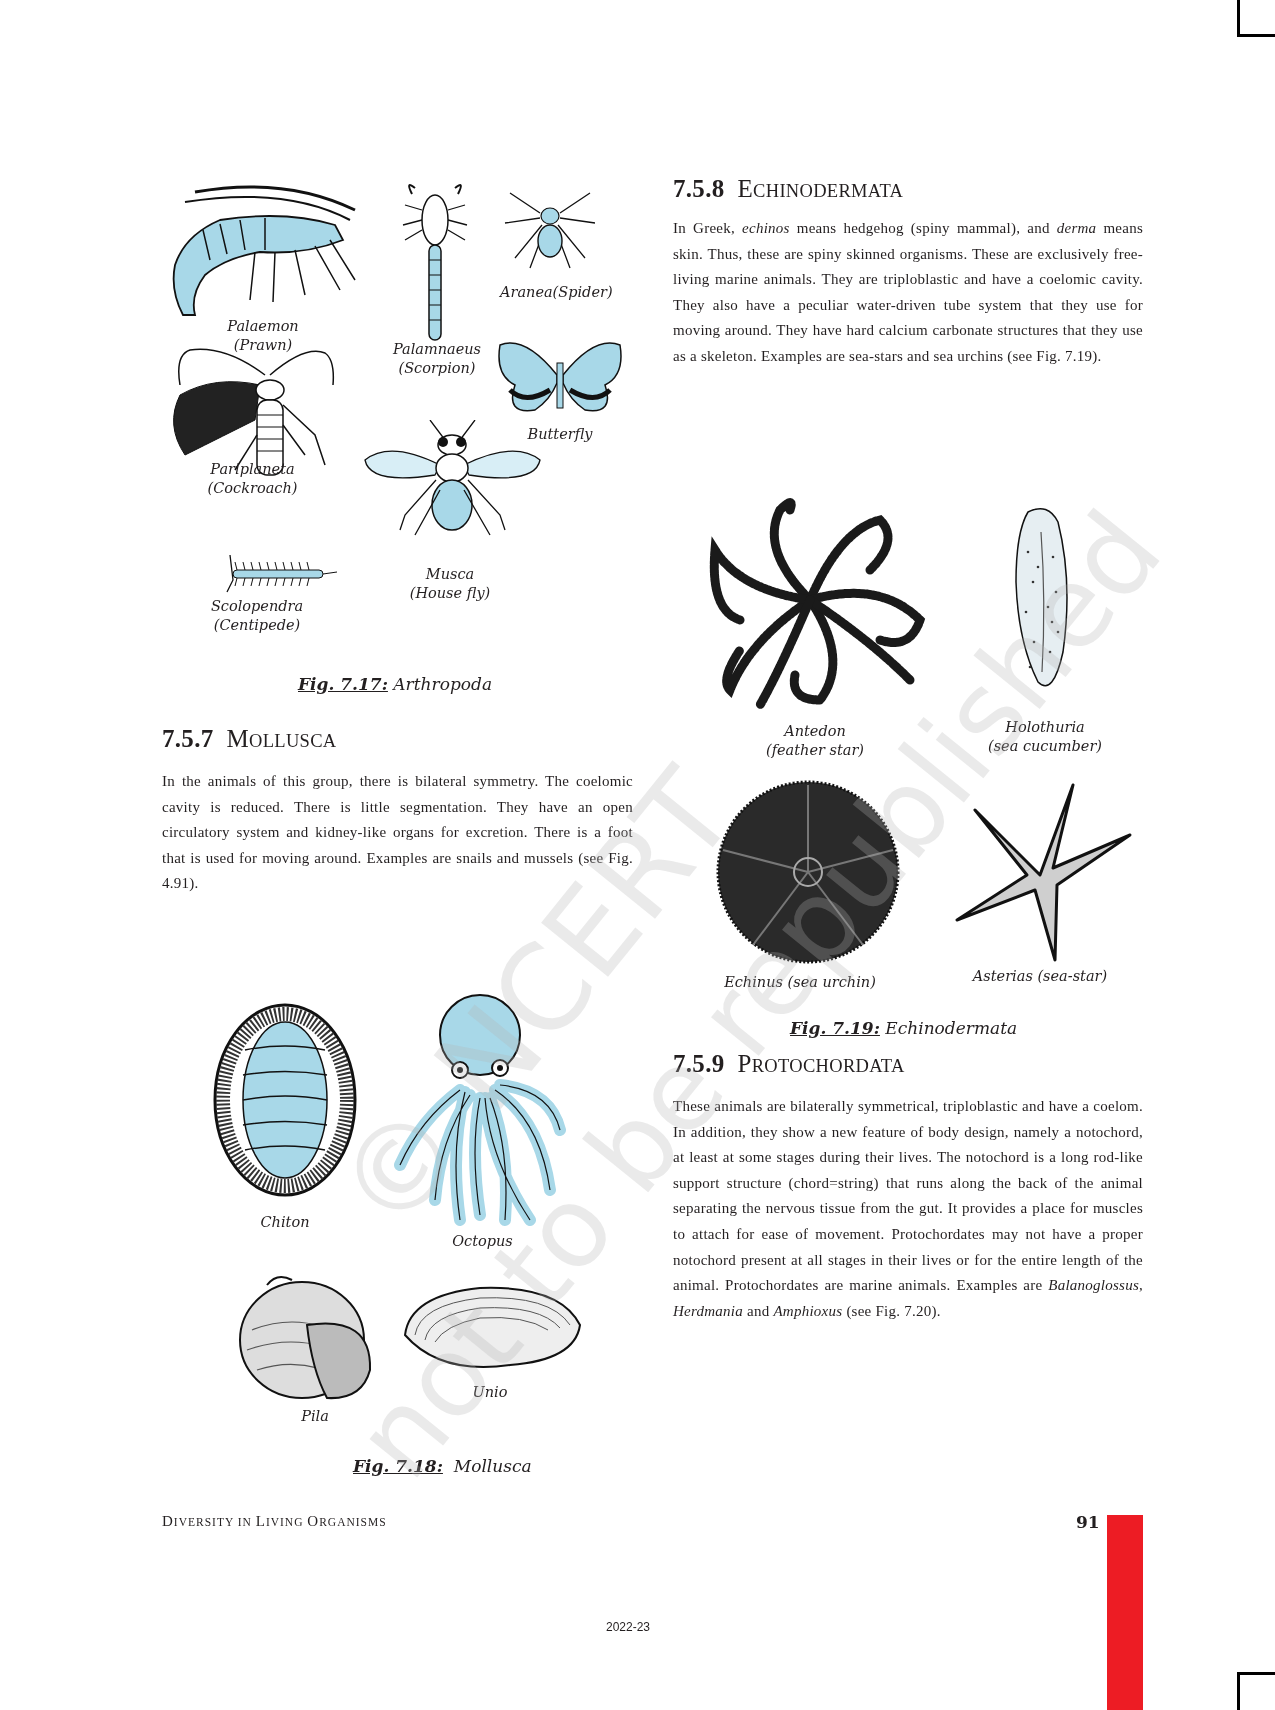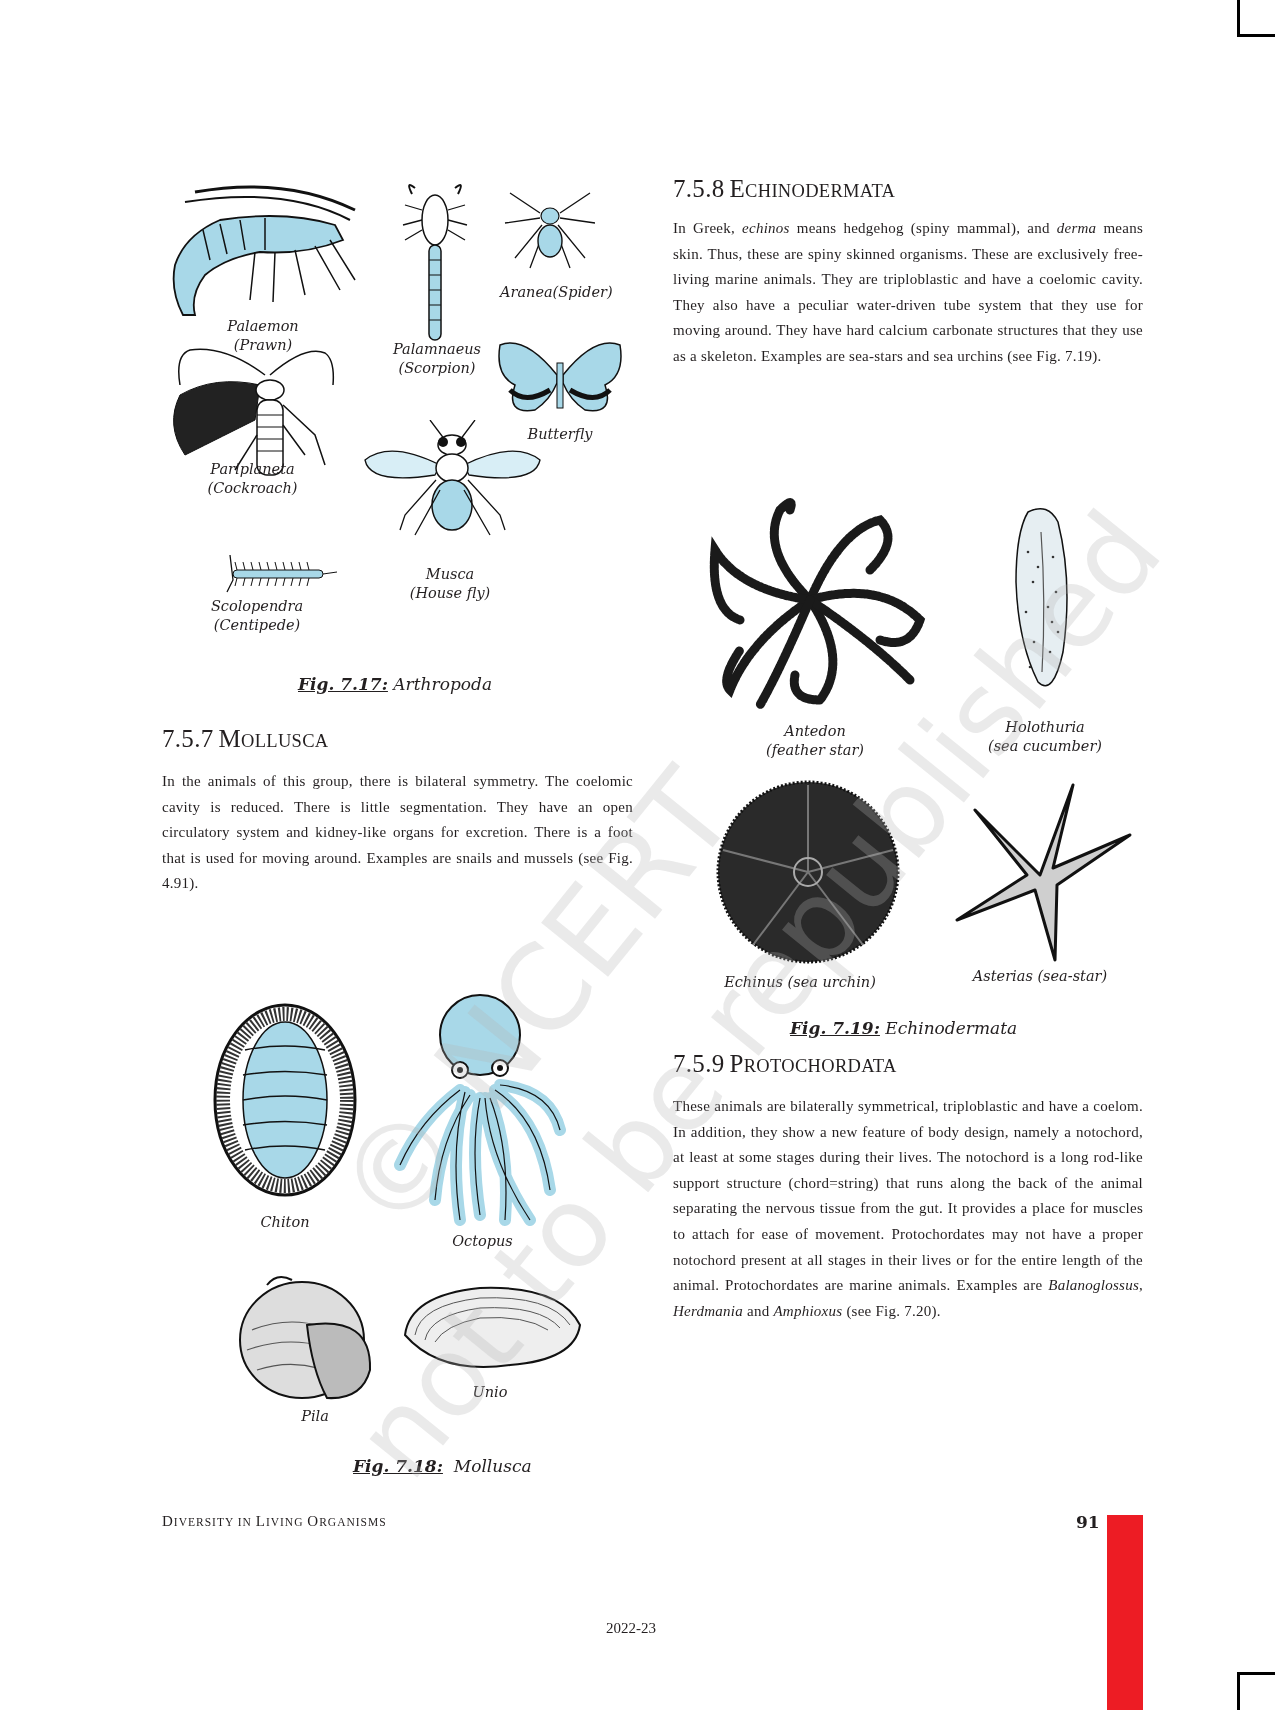--- a/index.html
+++ b/index.html
@@ -17,36 +17,36 @@
   .wm2 { left:330px; top:1420px; transform:rotate(-51deg); font-size:112px; }
 
   .figure { position:absolute; }
   .fig-label { position:absolute; font-style:italic; font-size:14.5px; text-align:center;
                line-height:19px; color:#231f20; white-space:nowrap; }
   .caption { position:absolute; font-size:17px; white-space:nowrap; }
   .caption b { font-weight:bold; font-style:italic;text-decoration:underline; }
   .caption i { font-style:italic; }
 
   .heading { position:absolute; font-size:23px; letter-spacing:0.3px; white-space:nowrap; }
-  .heading .num { font-family:"Liberation Serif", serif; font-weight:normal; margin-right:5px; }
+  .heading .num { font-family:"Liberation Serif", serif; font-weight:bold; margin-right:13px; }
   .heading .big { font-family:"Liberation Serif", serif; font-size:25px; }
   .heading .small { font-family:"Liberation Serif", serif; font-size:18.5px;margin-top:36px; }
 
   .para { position:absolute; font-size:15px; line-height:25.6px; text-align:justify;
           text-align-last:left; font-family:"Liberation Serif", serif; letter-spacing:0.25px; }
   .para i { font-style:italic; }
 
   .footer-title { position:absolute; left:162px; top:1513px; font-size:15px; 
                   letter-spacing:1px; font-family:"Liberation Serif", serif; }
   .footer-title .sc { font-size:11.5px; }
   .page-num { position:absolute; left:1076px; top:1512px; font-size:17px; font-weight:bold;
               font-family:"DejaVu Serif", serif; }
   .red-bar { position:absolute; left:1107px; top:1515px; width:36px; height:195px; }
-  .year { position:absolute; left:606px; top:1620px; font-family:Liberation Serif, serif;
-          font-size:15px; }
+  .year { position:absolute; left:606px; top:1620px; font-family:Liberation Sans, sans-serif;
+          font-size:12px; }
 
   svg { display:block; }
 </style>
 </head>
 <body>
 
 <div class="crop-tr"></div>
 <div class="crop-br"></div>
 
 <div class="figure" style="left:160px;top:175px;width:470px;height:480px;">

